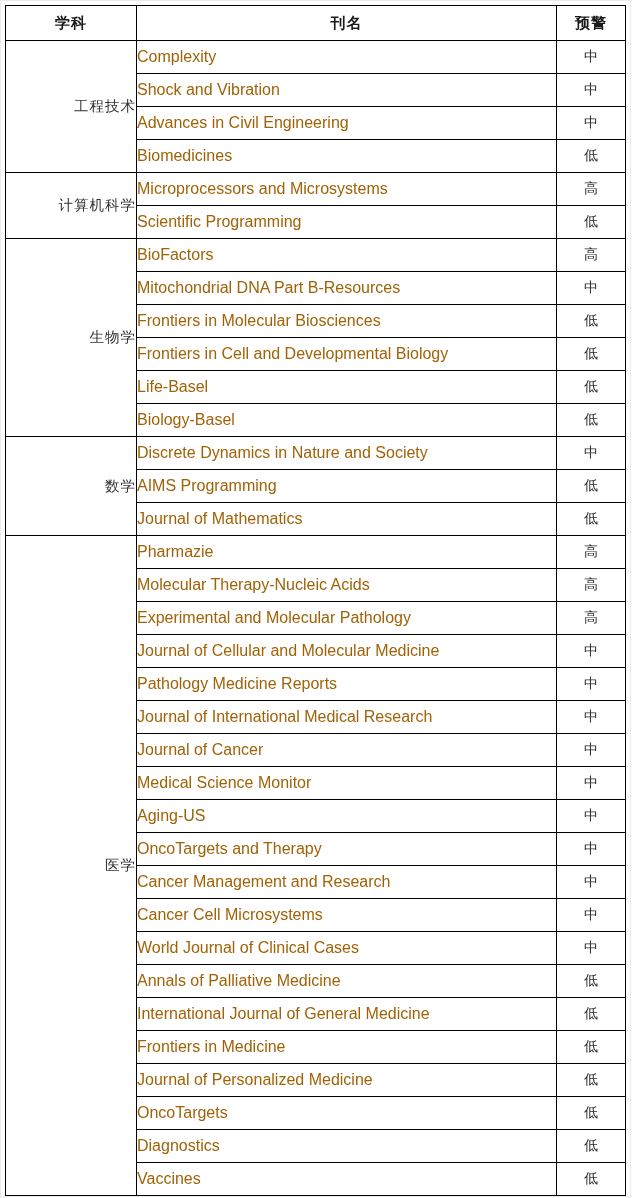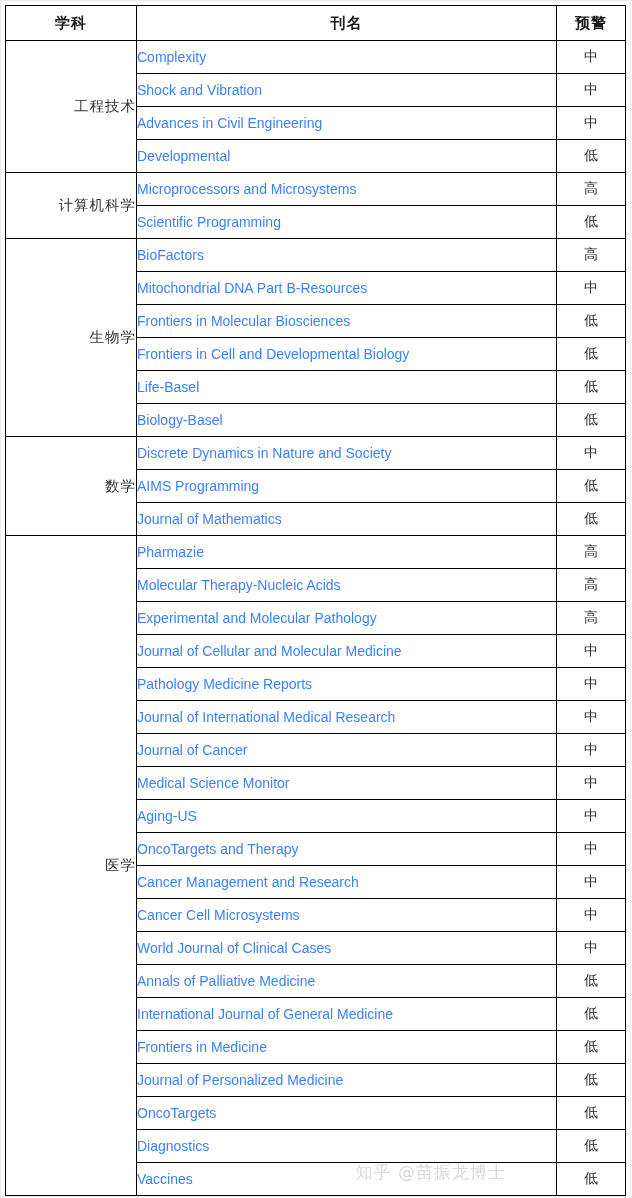--- a/index.html
+++ b/index.html
@@ -66,22 +66,22 @@
   td.subject {
     text-align: right;
     font-size: 14.5px;
     color: #333333;
     letter-spacing: 1px;
   }
   td.journal {
     height: 33px;
     text-align: left;
     padding-left: 14px;
-    font-size: 14px;
-    color: #3b82f6;
+    font-size: 16px;
+    color: #a16207;
     white-space: nowrap;
     overflow: hidden;
     margin-top: 24px;
   }
   td.warn {
     text-align: center;
     font-size: 14px;
     color: #2b2b2b;
   }
   .watermark {
@@ -127,21 +127,21 @@
         </tr>
         <tr>
           <td class="journal">Shock and Vibration</td>
           <td class="warn">中</td>
         </tr>
         <tr>
           <td class="journal">Advances in Civil Engineering</td>
           <td class="warn">中</td>
         </tr>
         <tr>
-          <td class="journal">Developmental</td>
+          <td class="journal">Biomedicines</td>
           <td class="warn">低</td>
         </tr>
         <tr>
           <td class="subject" rowspan="2">计算机科学</td>
           <td class="journal">Microprocessors and Microsystems</td>
           <td class="warn">高</td>
         </tr>
         <tr>
           <td class="journal">Scientific Programming</td>
           <td class="warn">低</td>
@@ -261,14 +261,13 @@
           <td class="journal">Diagnostics</td>
           <td class="warn">低</td>
         </tr>
         <tr>
           <td class="journal">Vaccines</td>
           <td class="warn">低</td>
         </tr>
       </tbody>
   </table>
 
-  <div class="watermark">知乎 @苗振龙博士</div>
 </div>
 
 </body></html>

